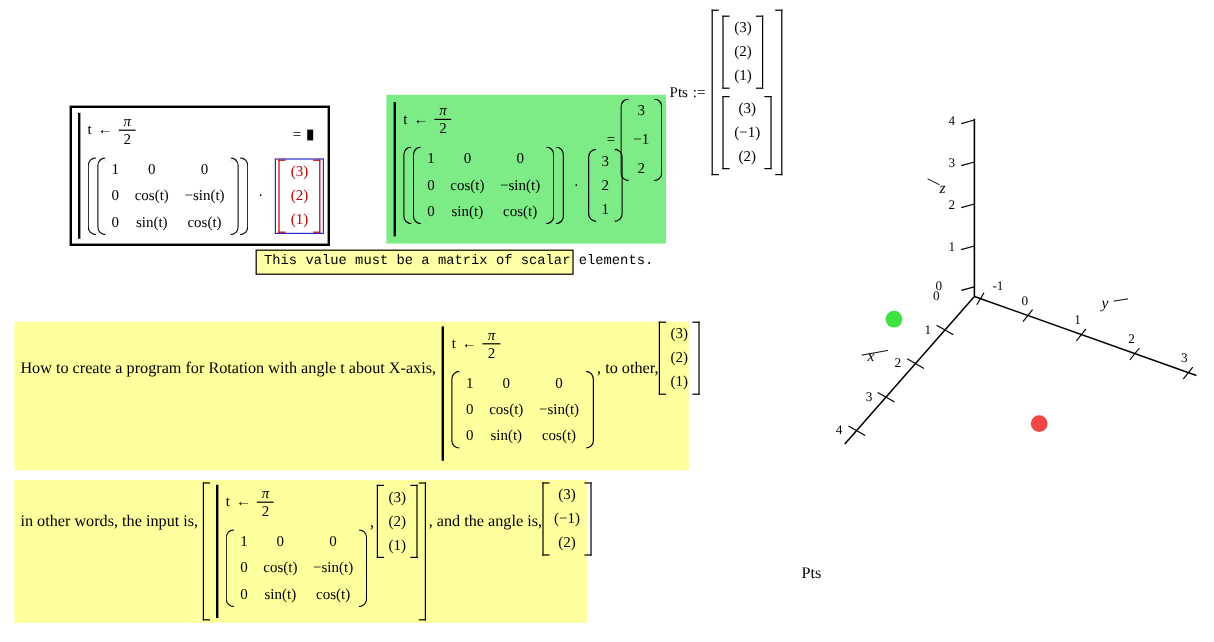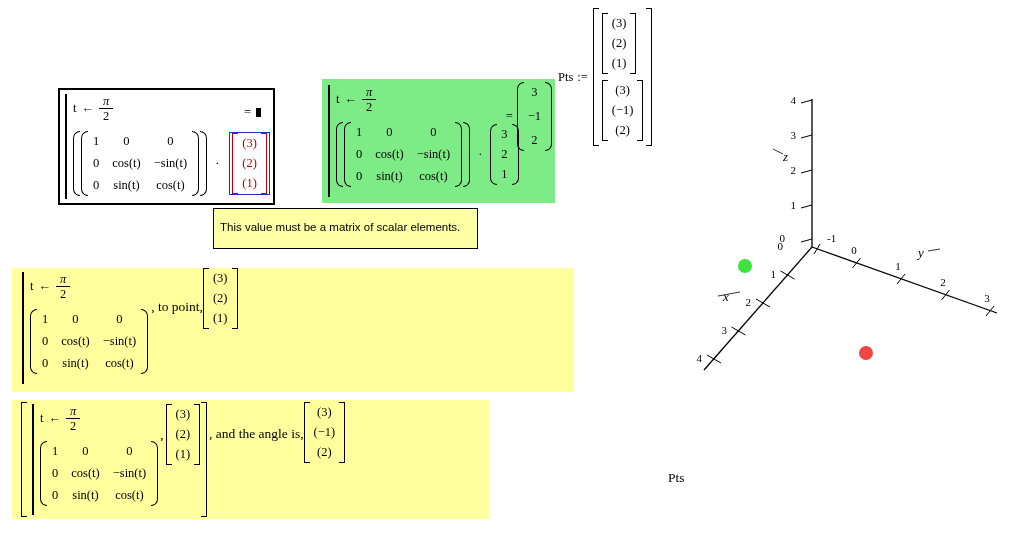--- a/index.html
+++ b/index.html
@@ -24,22 +24,22 @@
   .frac .fden{border-top:1.2px solid #000;padding:0 4px}
   .frac .fnum{padding:0 4px}
   .pi{font-style:italic}
   .dot{margin:0 3px}
   .sel{display:inline-flex;border:1.6px solid #2a2ac8;padding:0 2px;color:#c00000;margin-left:2px}
   .sq{display:inline-block;width:5px;height:9px;background:#000;margin-left:5px}
   .result{position:absolute;display:inline-flex;align-items:center}
   .note{display:flex;align-items:flex-start;background:#ffff9e}
   .ntext{font-size:13.5px;white-space:pre}
   .greenbg{background:#7dec86}
-  .tooltip{position:absolute;background:#ffffa6;border:1px solid #000;font-family:Liberation Sans, sans-serif;
-           font-size:11.5px;padding:12px 6px;white-space:nowrap}
+  .tooltip{position:absolute;background:#ffffa6;border:1px solid #000;font-family:Liberation Mono, monospace;
+           font-size:11.5px;padding:2px 6px;white-space:nowrap}
   svg text{font-family:"Liberation Serif",serif;font-size:11px;fill:#000}
   svg .axl{font-size:13px;font-style:italic}
   .caption{position:absolute;font-size:13.5px}
 </style>
 </head>
 <body>
 
 <div class="region" style="left:58px;top:88px;width:217px;height:117px;border:2px solid #000;box-sizing:border-box;padding:4px 5px">
   <div class="prog" style="height:100%">
     <span class="pbar"></span>
@@ -179,20 +179,21 @@
             <span>(2)</span>
           </span>
         <span class="brk r"></span>
       </span>
     </span>
     <span class="brk r"></span>
   </span>
 </div>
 
 <div class="region note" style="left:12px;top:268px;width:557px;height:124px;padding:0 0 0 5px">
+  <span class="ntext" style="margin-top:31px">How to create a program for Rotation with angle t about X-axis,</span>
   <span class="prog" style="margin:4px 3px 0 5px;height:112px">
     <span class="pbar"></span>
     <div class="pbody">
       <div class="pline">
         <span>t</span>
         <span>←</span>
         <span class="frac">
           <span class="fnum pi">π</span>
           <span class="fden">2</span>
         </span>
@@ -209,33 +210,34 @@
               <span>−sin(t)</span>
               <span>0</span>
               <span>sin(t)</span>
               <span>cos(t)</span>
             </span>
           <span class="paren r"></span>
         </span>
       </div>
     </div>
   </span>
-  <span class="ntext" style="margin-top:31px">, to point,</span>
+  <span class="ntext" style="margin-top:31px">, to other,</span>
   <span class="mrow" style="margin-top:0">
     <span class="brk l"></span>
     <span class="vec">
         <span>(3)</span>
         <span>(2)</span>
         <span>(1)</span>
       </span>
     <span class="brk r"></span>
   </span>
 </div>
 
 <div class="region note" style="left:12px;top:400px;width:472px;height:119px;padding:0 0 0 5px">
+  <span class="ntext" style="margin-top:26px">in other words, the input is,</span>
   <span class="mrow" style="align-items:stretch;margin:2px 2px 0 4px;height:115px">
     <span class="brk l"></span>
     <span class="prog" style="margin:2px 2px 2px 4px">
       <span class="pbar"></span>
       <div class="pbody">
         <div class="pline">
           <span>t</span>
           <span>←</span>
           <span class="frac">
             <span class="fnum pi">π</span>

